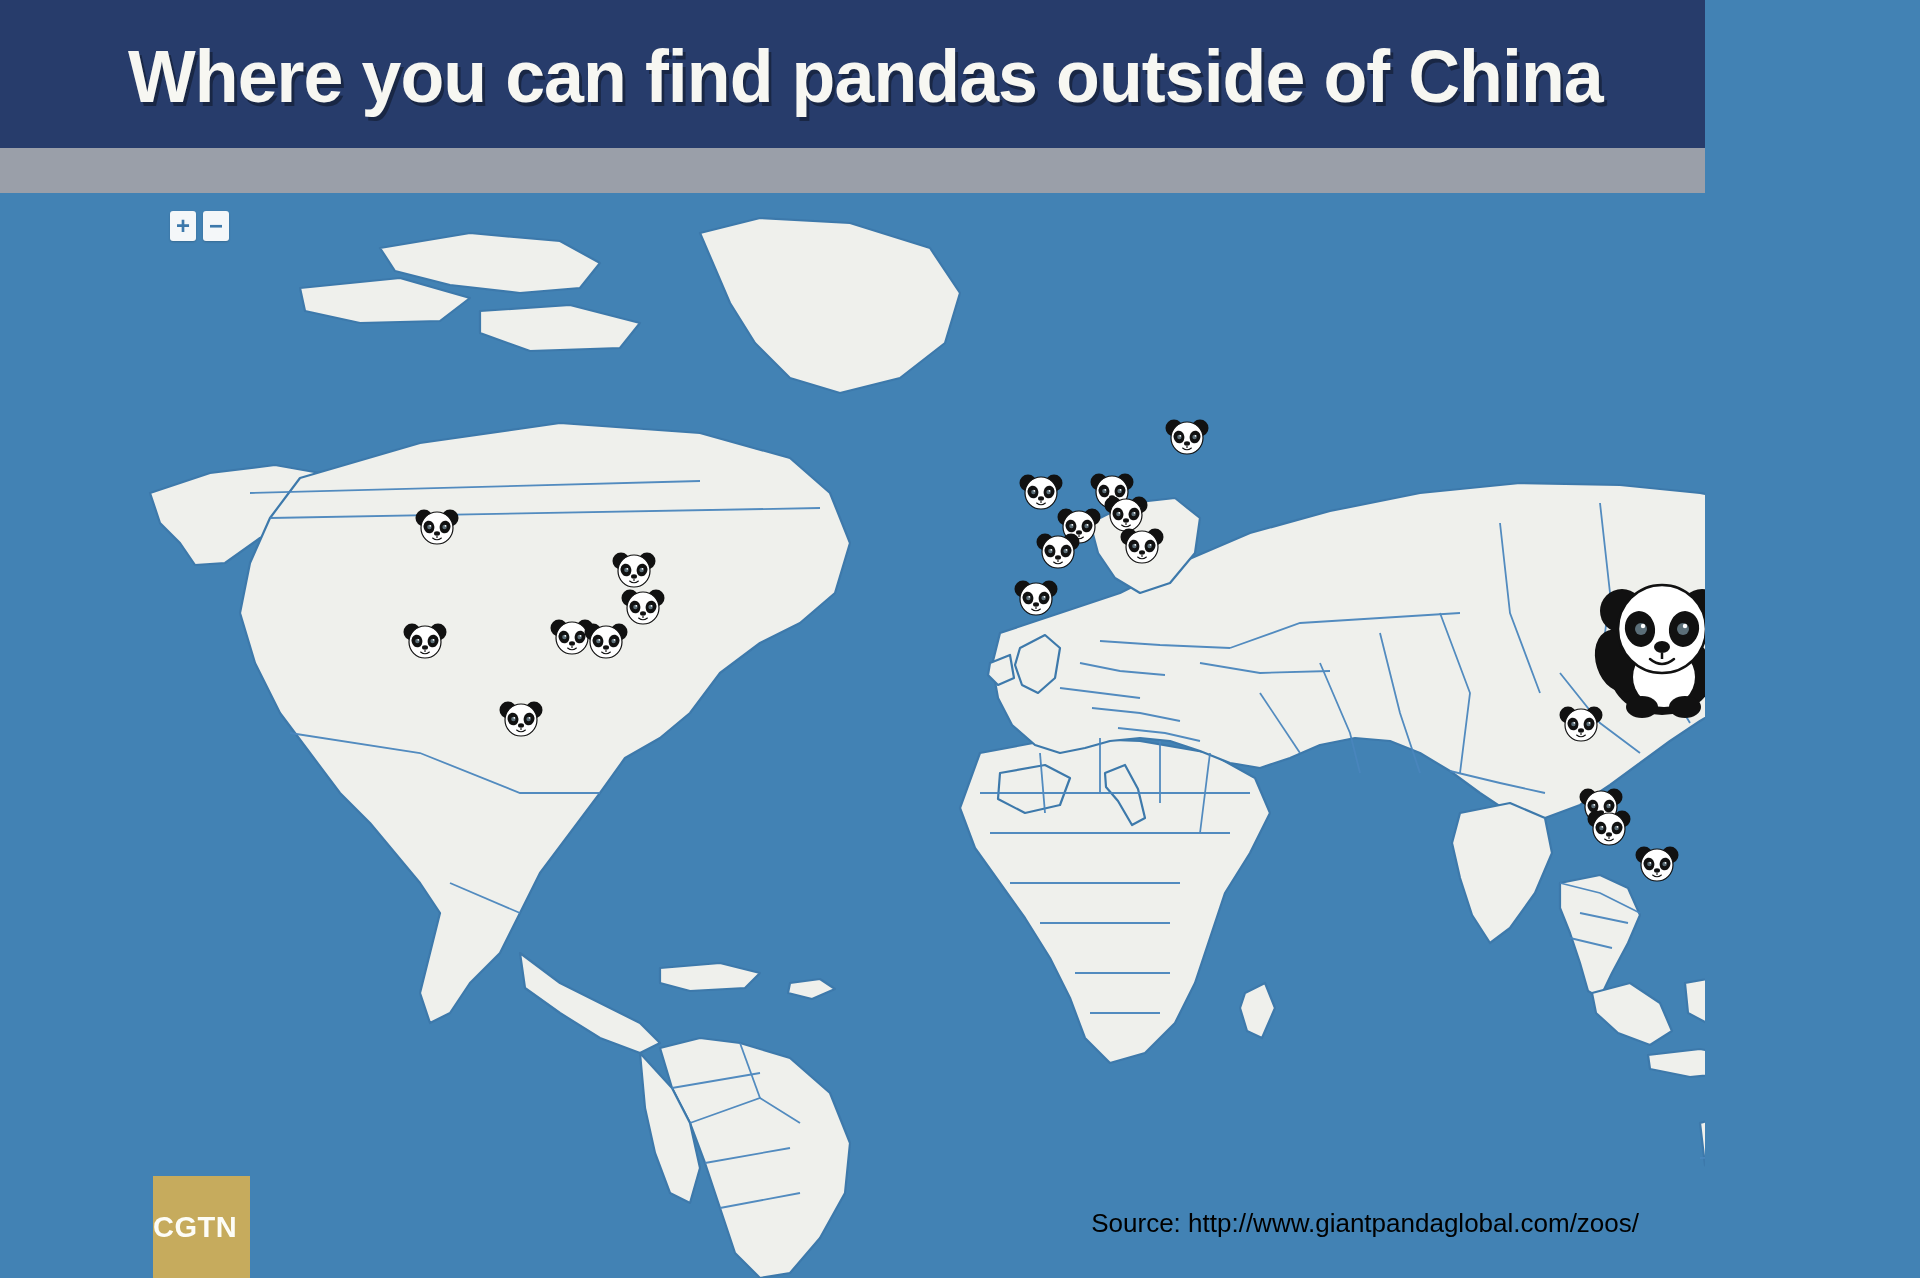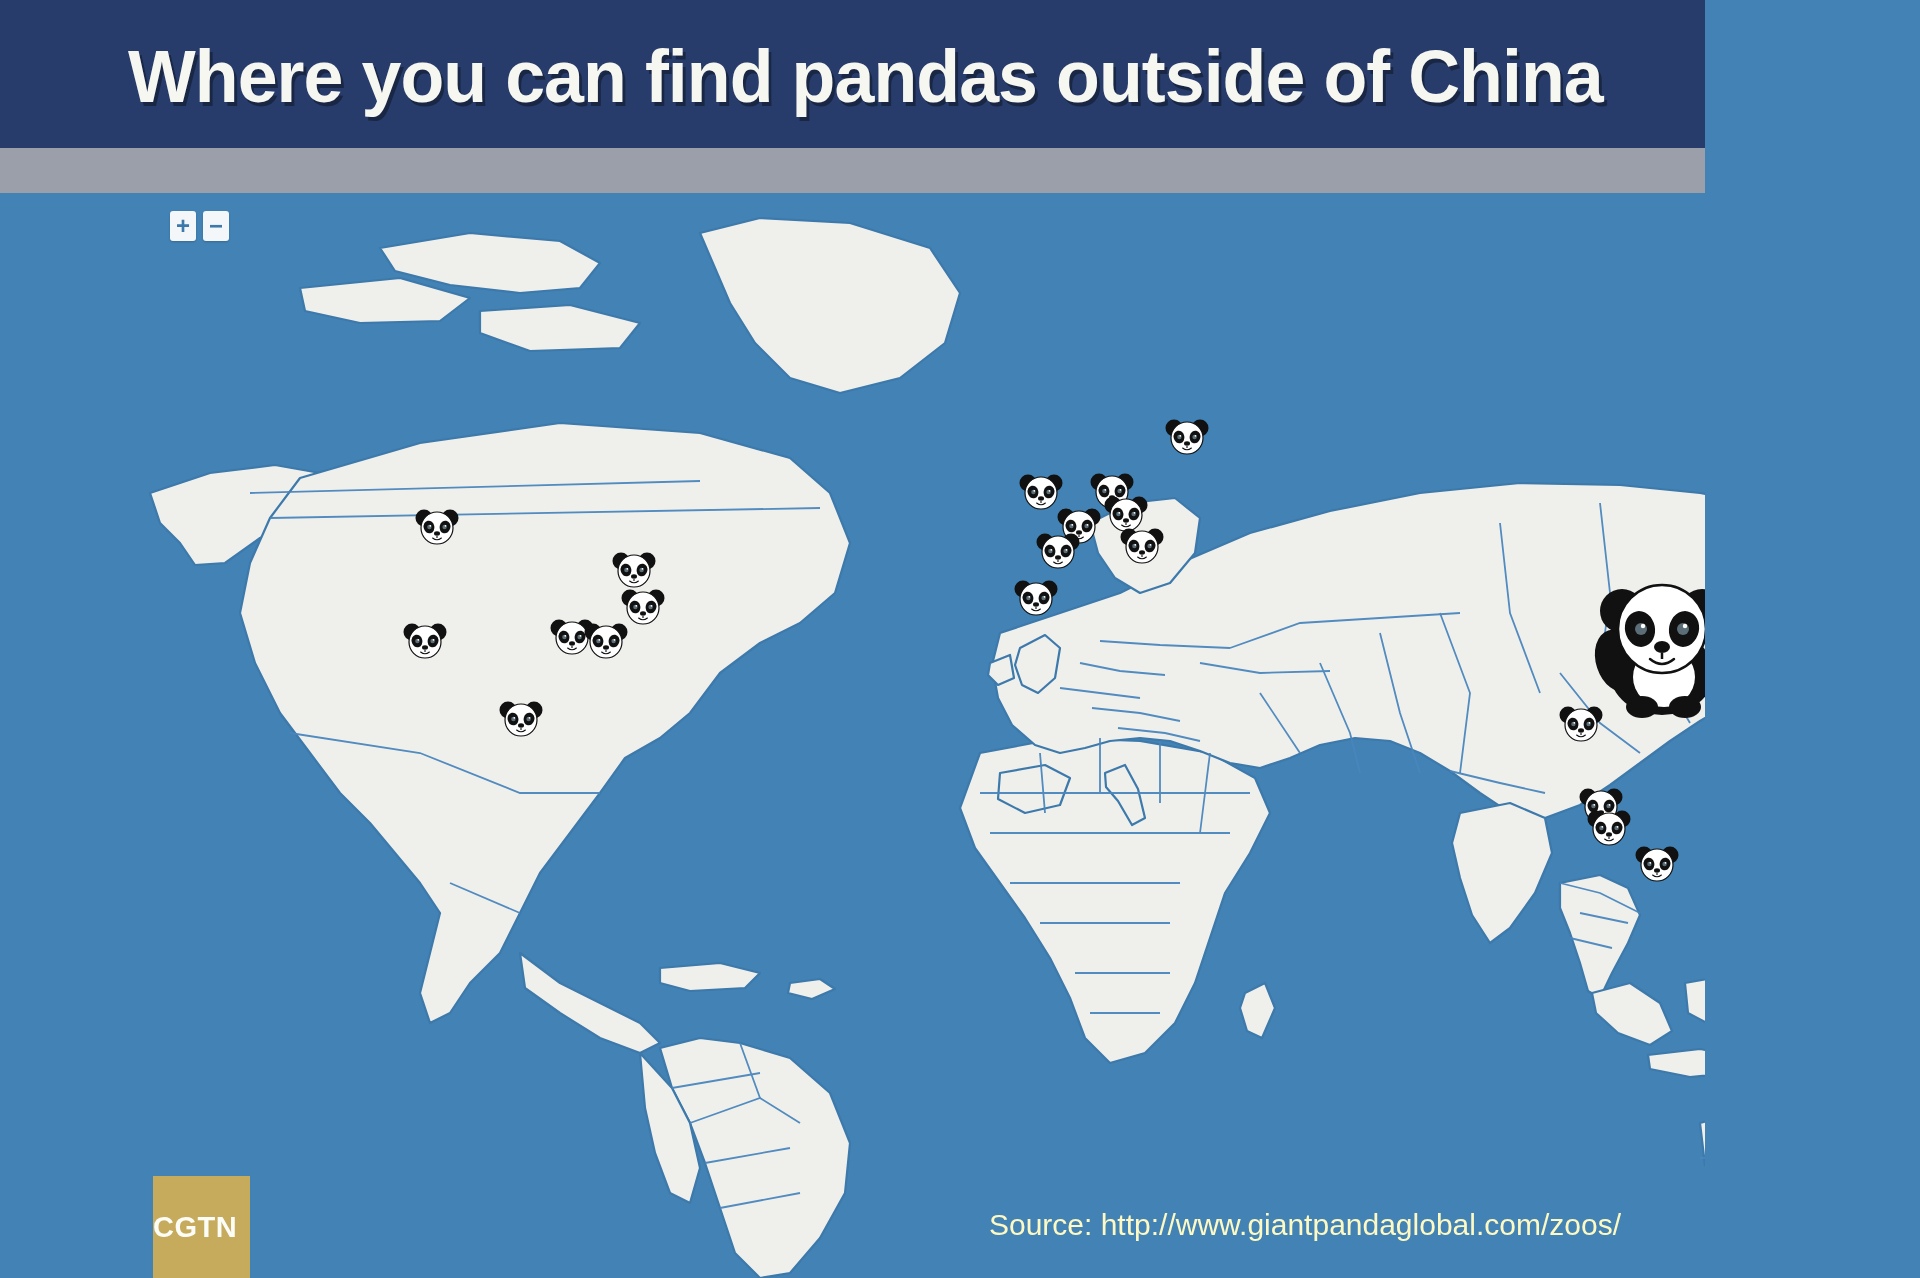--- a/index.html
+++ b/index.html
@@ -27,21 +27,21 @@
     font-weight:bold;line-height:1;box-shadow:0 1px 2px rgba(0,0,0,.18);cursor:pointer;}
 
   
   .marker{position:absolute;transform:translate(-50%,-50%);}
   .marker svg{display:block;}
 
   
   .cgtn-logo{position:absolute;left:153px;top:1176px;width:97px;height:102px;background:#c6ab5d;
     display:flex;align-items:center;justify-content:flex-start;}
   .cgtn-logo span{color:#fdfdf7;font-size:29px;font-weight:bold;letter-spacing:.5px;}
-  .source-text{position:absolute;right:84px;top:1208px;font-size:30px;color:#fef9c3;white-space:nowrap;}
+  .source-text{position:absolute;right:66px;top:1208px;font-size:26px;color:#000000;white-space:nowrap;}
 </style>
 </head>
 <body>
 
 <div id="page">
 
   <div class="title-band">
     <div class="title-text">Where you can find pandas outside of China</div>
   </div>
   <div class="subtitle-band">

